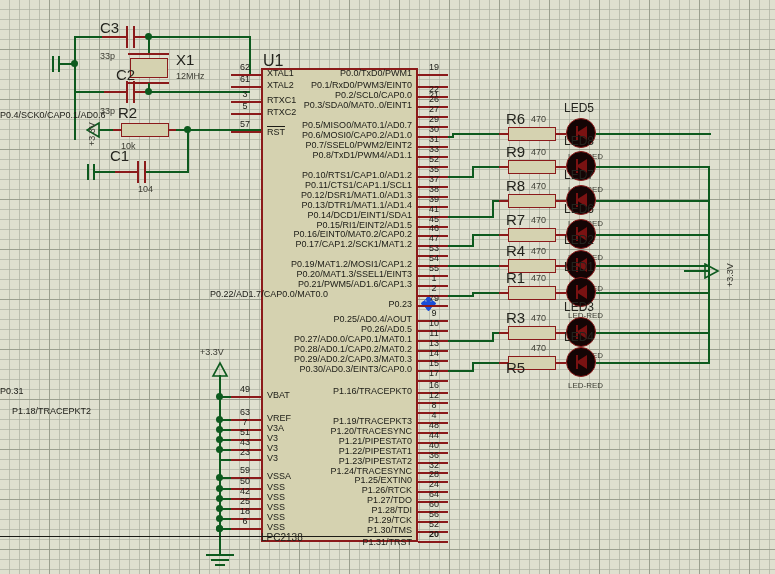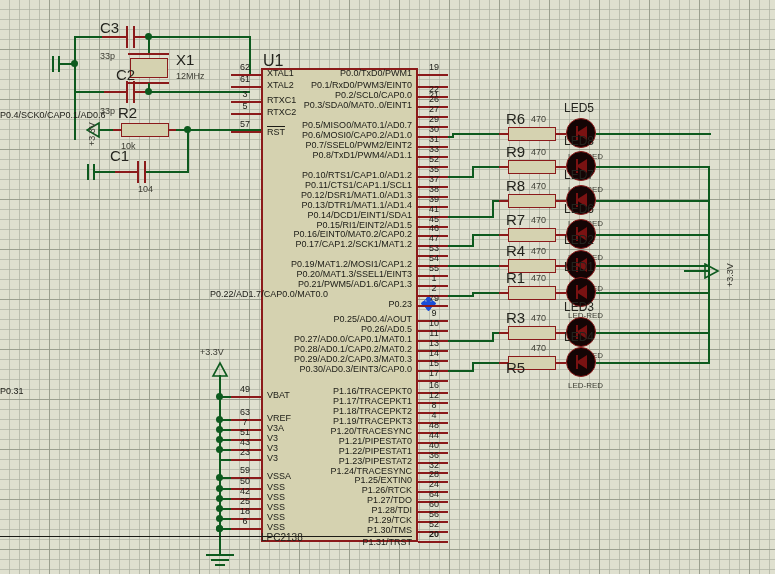--- a/index.html
+++ b/index.html
@@ -296,24 +296,23 @@
     <div class="pinnum" style="left: 420px; top: 359px; width: 28px;">15</div>
     <div class="pinlabel" style="left: 0px; top: 365px; width: 412px; text-align: right;">P0.30/AD0.3/EINT3/CAP0.0</div>
     <div class="lead lh" style="left: 418px; top: 380px; width: 30px;"></div>
     <div class="pinnum" style="left: 420px; top: 369px; width: 28px;">17</div>
     <div class="pinlabel" style="left: 0px; top: 375px; width: 412px; text-align: left; margin-top: 12px;">P0.31</div>
     <div class="lead lh" style="left: 418px; top: 392px; width: 30px;"></div>
     <div class="pinnum" style="left: 420px; top: 381px; width: 28px;">16</div>
     <div class="pinlabel" style="left: 0px; top: 387px; width: 412px; text-align: right;">P1.16/TRACEPKT0</div>
     <div class="lead lh" style="left: 418px; top: 402px; width: 30px;"></div>
     <div class="pinnum" style="left: 420px; top: 391px; width: 28px;">12</div>
-    <div class="pinlabel" style="left: 0px; top: 397px; width: 412px; text-align: right;">P1.17/TRACEPKT1</div>
     <div class="lead lh" style="left: 418px; top: 412px; width: 30px;"></div>
     <div class="pinnum" style="left: 420px; top: 401px; width: 28px;">8</div>
-    <div class="pinlabel" style="left: 0px; top: 407px; width: 412px; text-align: right;">P1.18/TRACEPKT2</div>
+    <div class="pinlabel" style="left: 12px; top: 407px; width: 412px; text-align: left;">P1.18/TRACEPKT2</div>
     <div class="lead lh" style="left: 418px; top: 422px; width: 30px;"></div>
     <div class="pinnum" style="left: 420px; top: 411px; width: 28px;">4</div>
     <div class="pinlabel" style="left: 0px; top: 417px; width: 412px; text-align: right;">P1.19/TRACEPKT3</div>
     <div class="lead lh" style="left: 418px; top: 432px; width: 30px;"></div>
     <div class="pinnum" style="left: 420px; top: 421px; width: 28px;">48</div>
     <div class="pinlabel" style="left: 0px; top: 427px; width: 412px; text-align: right;">P1.20/TRACESYNC</div>
     <div class="lead lh" style="left: 418px; top: 442px; width: 30px;"></div>
     <div class="pinnum" style="left: 420px; top: 431px; width: 28px;">44</div>
     <div class="pinlabel" style="left: 0px; top: 437px; width: 412px; text-align: right;">P1.21/PIPESTAT0</div>
     <div class="lead lh" style="left: 418px; top: 452px; width: 30px;"></div>

